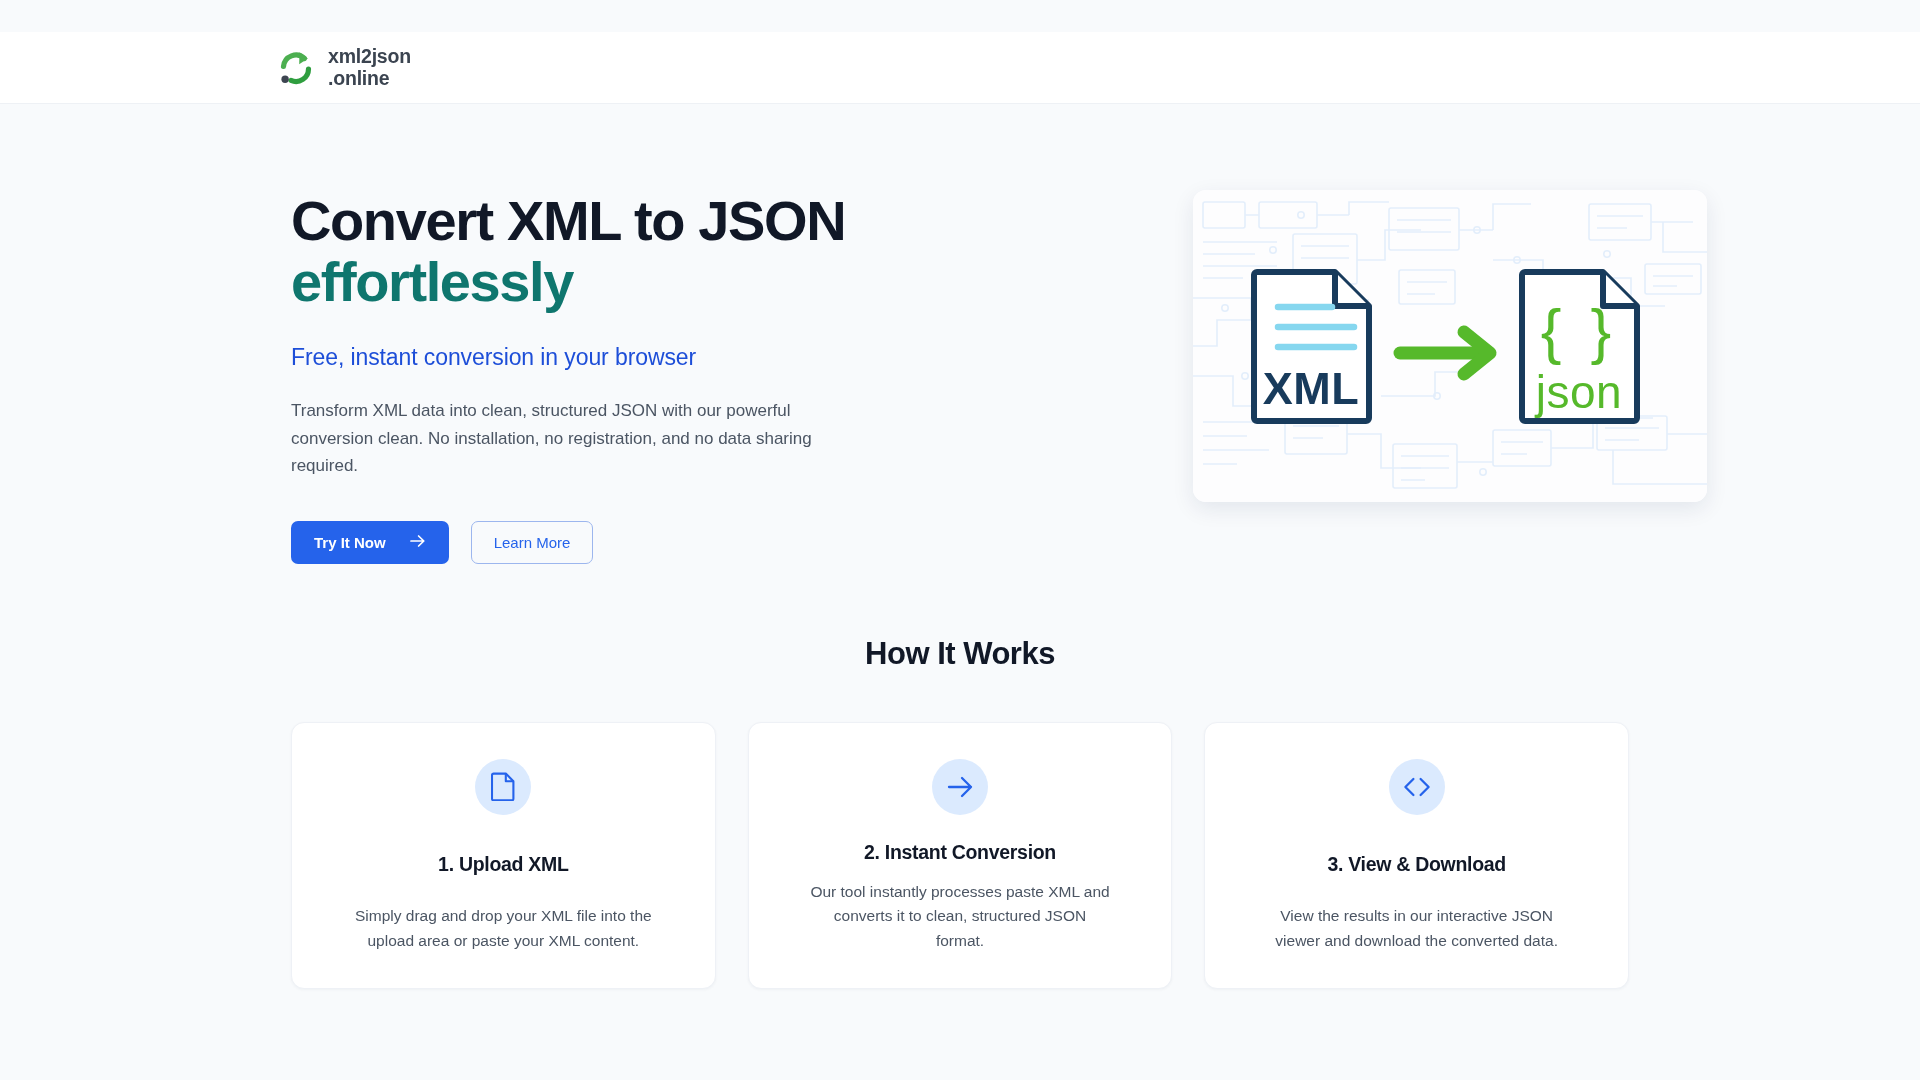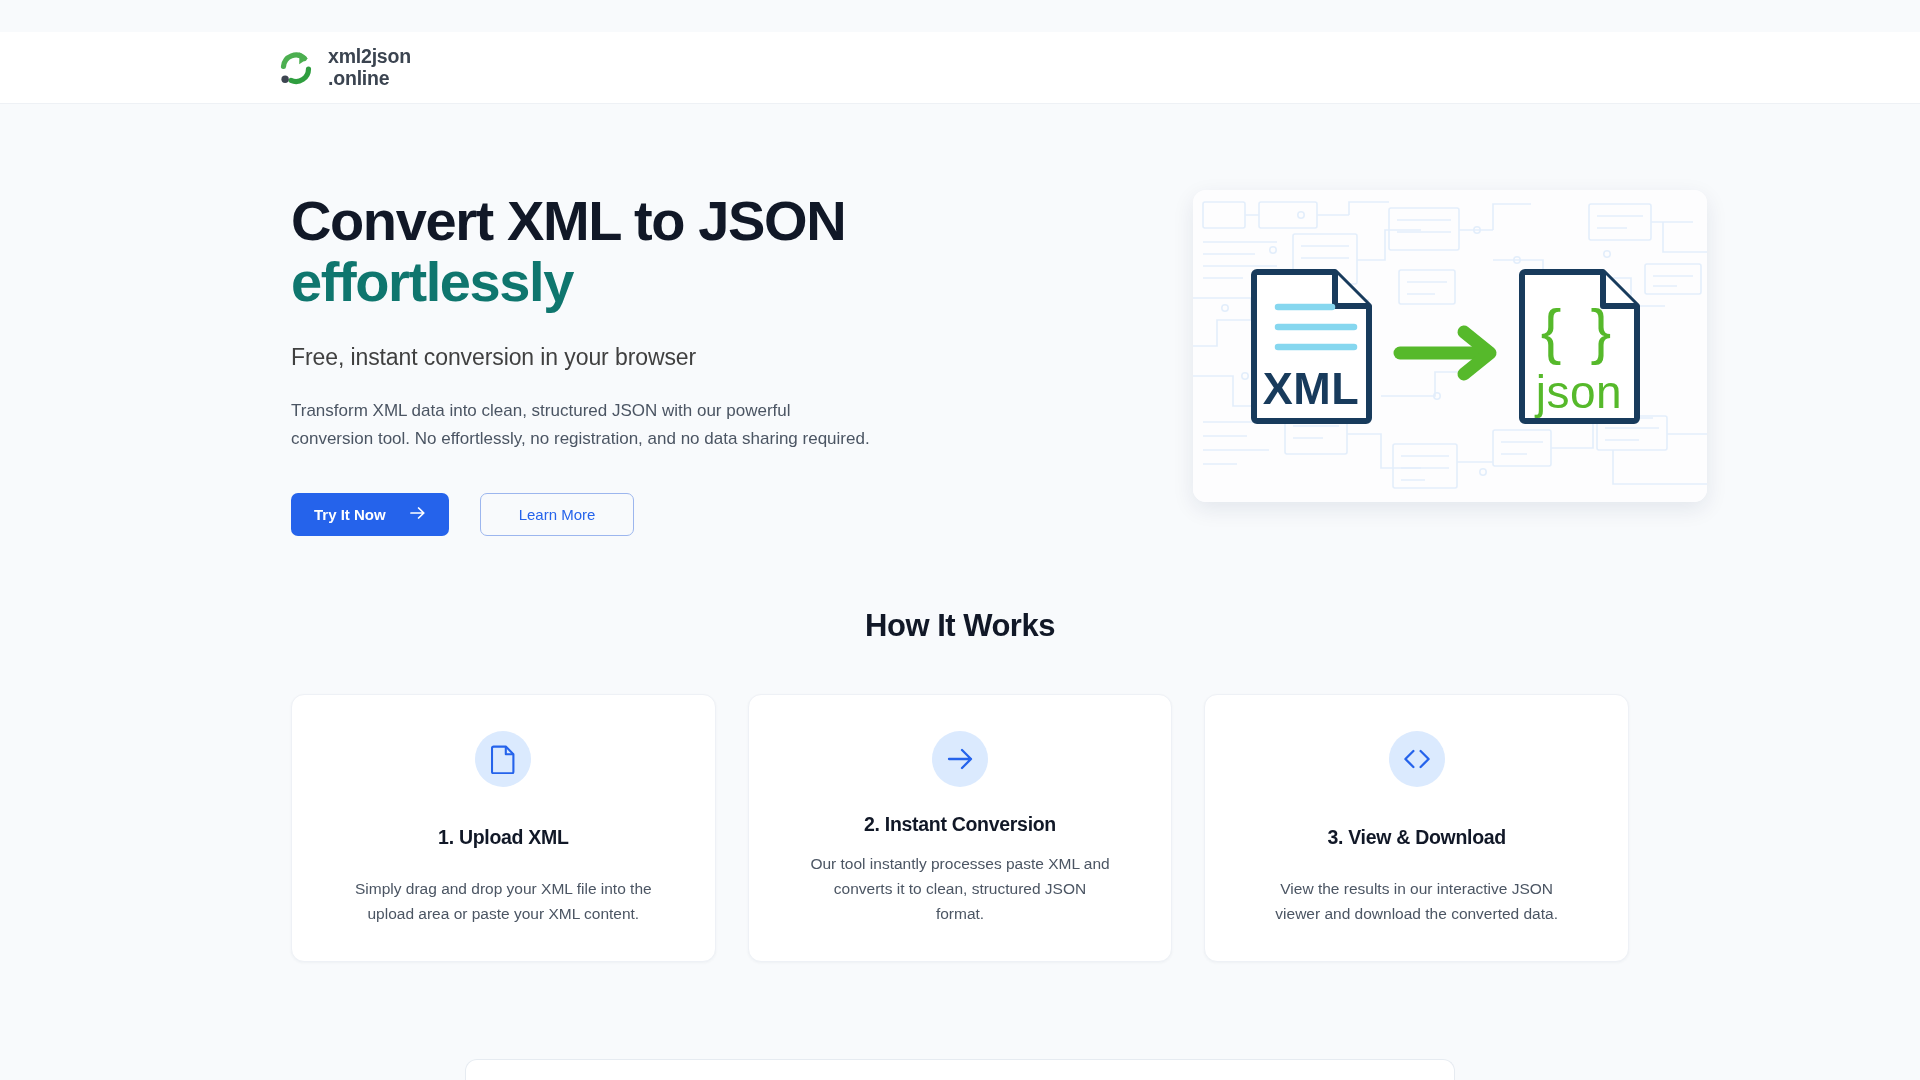--- a/index.html
+++ b/index.html
@@ -72,37 +72,37 @@
     letter-spacing: -1.4px;
     color: #111827;
   }
 
   .hero-title .accent { color: #0f766e; display: block; }
 
   .hero-subtitle {
     margin-top: 32px;
     font-size: 23px;
     font-weight: 400;
-    color: #404040;
+    color: #1d4ed8;
     letter-spacing: -0.1px;
   }
 
   .hero-body {
     margin-top: 26px;
     font-size: 17px;
     line-height: 1.62;
     color: #4b5563;
     width: 585px;
   }
 
   .hero-actions {
     margin-top: 41px;
     display: flex;
     align-items: flex-start;
-    gap: 31px;
+    gap: 22px;
   }
 
   .btn {
     border: none;
     cursor: pointer;
     font-family: inherit;
     border-radius: 7px;
     font-size: 15px;
     font-weight: 600;
     display: inline-flex;
@@ -118,21 +118,21 @@
     gap: 24px;
   }
 
   .btn-primary .arrow-ico { display: block; }
 
   .btn-secondary {
     background: transparent;
     color: #2563eb;
     border: 1px solid #9cb6ee;
     height: 43px;
-    padding: 0 38px;
+    padding: 0 22px;
     font-weight: 500;
   }
 
   .hero-right {
     margin-left: 202px;
     flex: 0 0 auto;
   }
 
   .hero-figure {
     width: 514px;
@@ -245,21 +245,21 @@
 <section class="hero">
 
   <div class="hero-left">
     <h1 class="hero-title">
       <span>Convert XML to JSON</span>
       <span class="accent">effortlessly</span>
     </h1>
 
     <p class="hero-subtitle">Free, instant conversion in your browser</p>
 
-    <p class="hero-body">Transform XML data into clean, structured JSON with our powerful conversion tool. No effortlessly, no registration, and no data sharing required.</p>
+    <p class="hero-body">Transform XML data into clean, structured JSON with our powerful conversion clean. No installation, no registration, and no data sharing required.</p>
 
     <div class="hero-actions">
       <button class="btn btn-primary">
         <span>Try It Now</span>
         <span class="arrow-ico">
           <svg width="16" height="14" viewBox="0 0 16 14" xmlns="http://www.w3.org/2000/svg" aria-hidden="true">
             <path d="M1 7h12.2M8.6 2 13.8 7l-5.2 5" fill="none" stroke="#ffffff" stroke-width="1.7" stroke-linecap="round" stroke-linejoin="round"></path>
           </svg>
         </span>
       </button>

